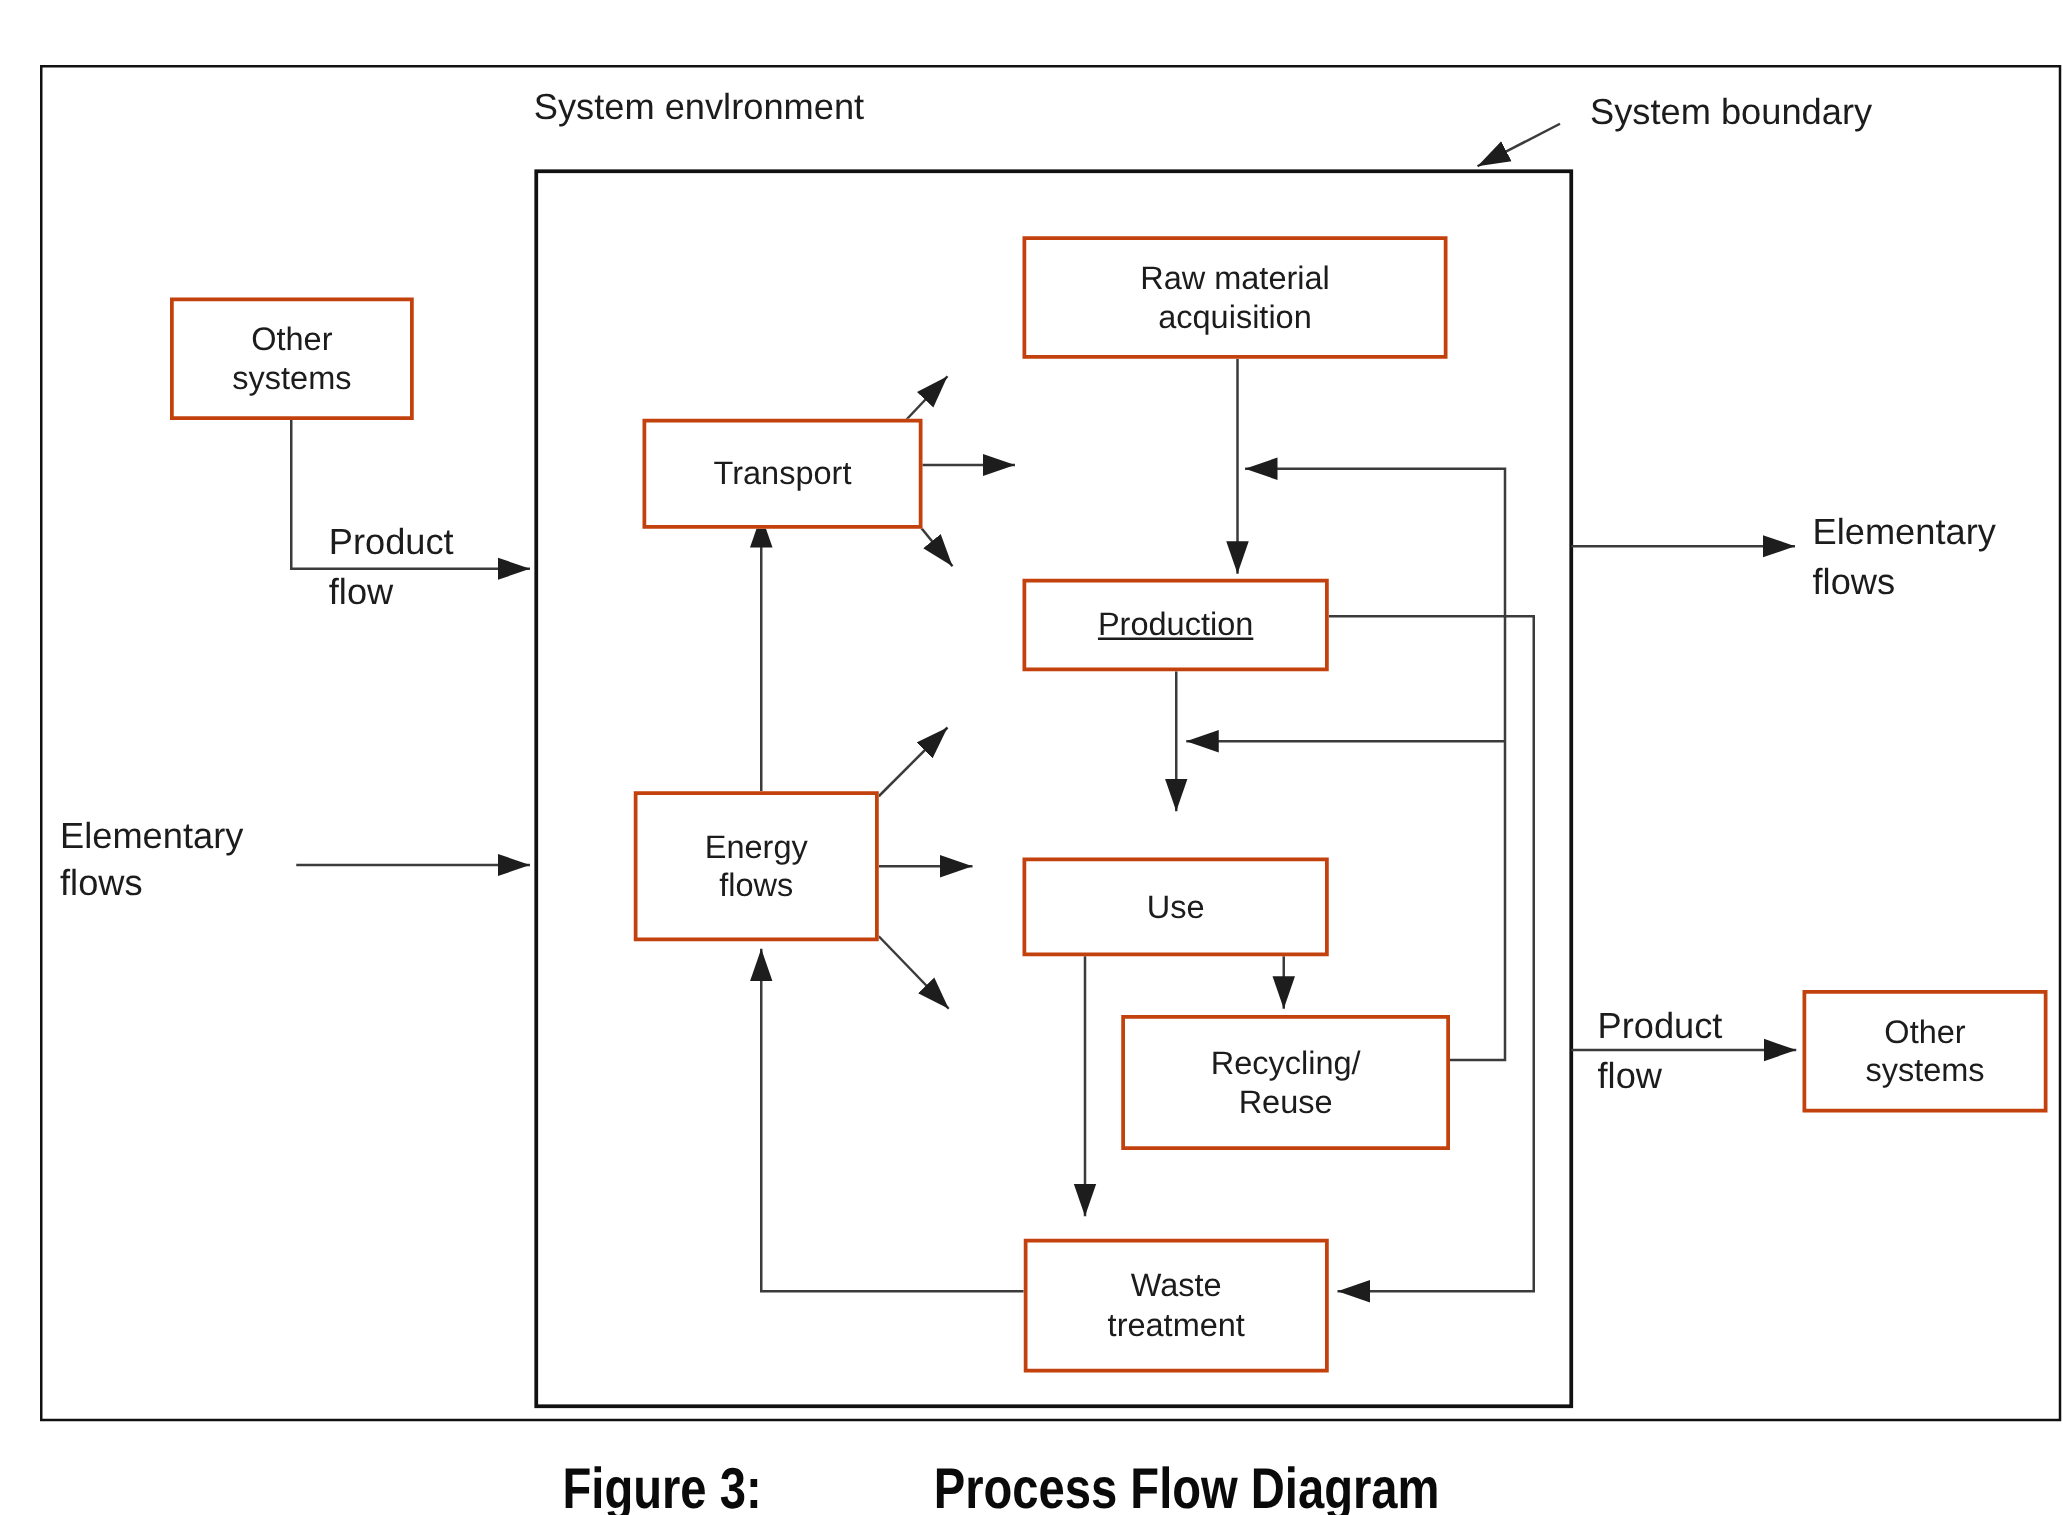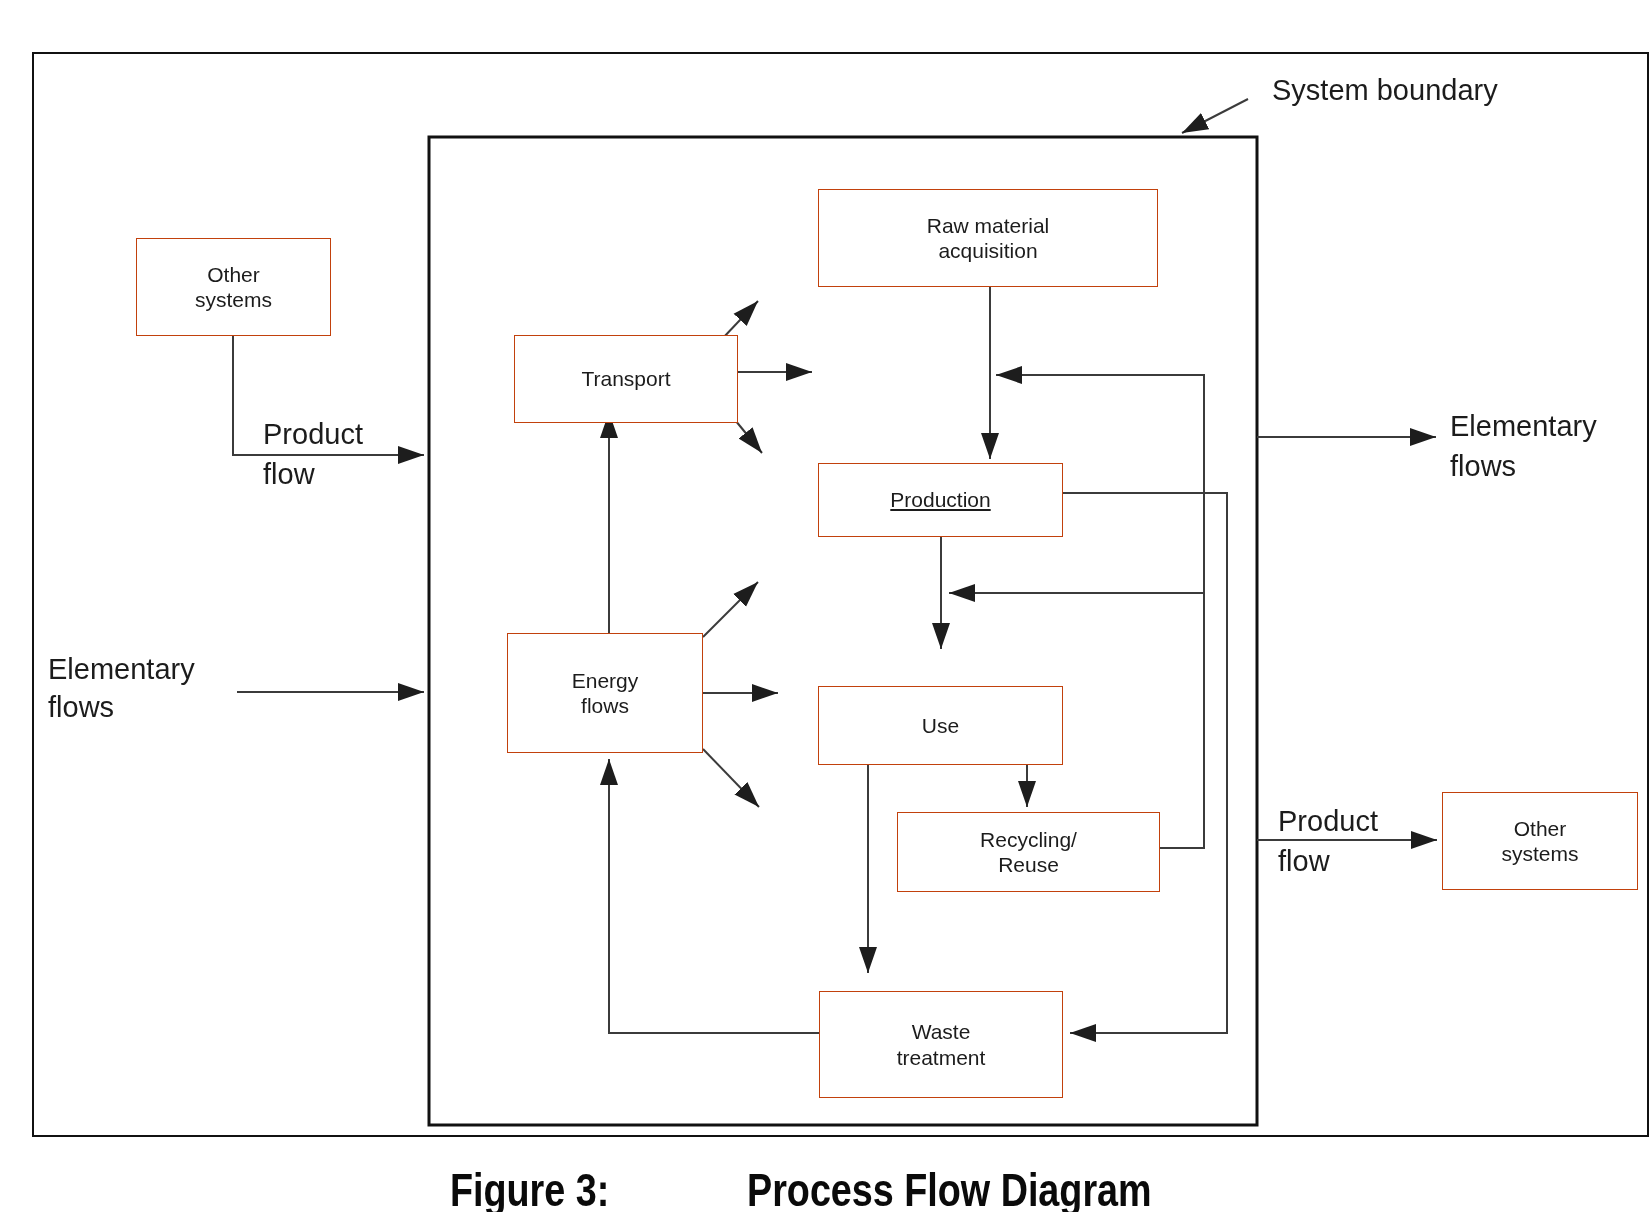--- a/index.html
+++ b/index.html
@@ -2,23 +2,23 @@
 <html><head>
 <meta charset="utf-8">
 <style>
   html,body{margin:0;padding:0;background:#ffffff;}
   .stage{
     position:relative;width:1650px;height:1212px;background:#ffffff;
     font-family:"Liberation Sans",sans-serif;color:#1c1c1c;overflow:hidden;
   }
   svg.wires{position:absolute;left:0;top:0;width:1650px;height:1212px;}
   .node{
-    position:absolute;box-sizing:border-box;border:1px solid #c2410c;background:#ffffff;
+    position:absolute;box-sizing:border-box;border:3px solid #c2410c;background:#ffffff;
     display:flex;align-items:center;justify-content:center;text-align:center;
-    font-size:21px;line-height:1.2;white-space:pre-line;
+    font-size:26px;line-height:1.2;white-space:pre-line;
   }
   .lbl{
     position:absolute;font-size:29px;line-height:1.28;white-space:pre-line;
   }
   .caption span{
     position:absolute;top:1163px;font-size:46px;font-weight:bold;white-space:nowrap;
     transform:scaleX(0.82);transform-origin:left center;letter-spacing:0px;color:#0a0a0a;
   }
 </style>
 </head>
@@ -85,29 +85,30 @@
 
   <div class="node" style="left:514px;top:335px;width:224px;height:88px;">Transport</div>
 
   <div class="node" style="left:818px;top:463px;width:245px;height:74px;text-decoration:underline;">Production</div>
 
   <div class="node" style="left:507px;top:633px;width:196px;height:120px;">Energy
 flows</div>
 
   <div class="node" style="left:818px;top:686px;width:245px;height:79px;">Use</div>
 
-  <div class="node" style="left:897px;top:812px;width:263px;height:80px;">Recycling/
+  <div class="node" style="left:897px;top:812px;width:263px;height:108px;">Recycling/
 Reuse</div>
 
   <div class="node" style="left:819px;top:979px;width:244px;height:107px;margin-top:12px;">Waste
 treatment</div>
 
   <div class="node" style="left:1442px;top:792px;width:196px;height:98px;">Other
 systems</div>
 
+  <div class="lbl" style="left:427px;top:68px;">System envlronment</div>
 
   <div class="lbl" style="left:1272px;top:72px;">System boundary</div>
 
   <div class="lbl" style="left:263px;top:414px;line-height:1.38;">Product
 flow</div>
 
   <div class="lbl" style="left:48px;top:650px;line-height:1.32;">Elementary
 flows</div>
 
   <div class="lbl" style="left:1450px;top:406px;line-height:1.38;">Elementary

